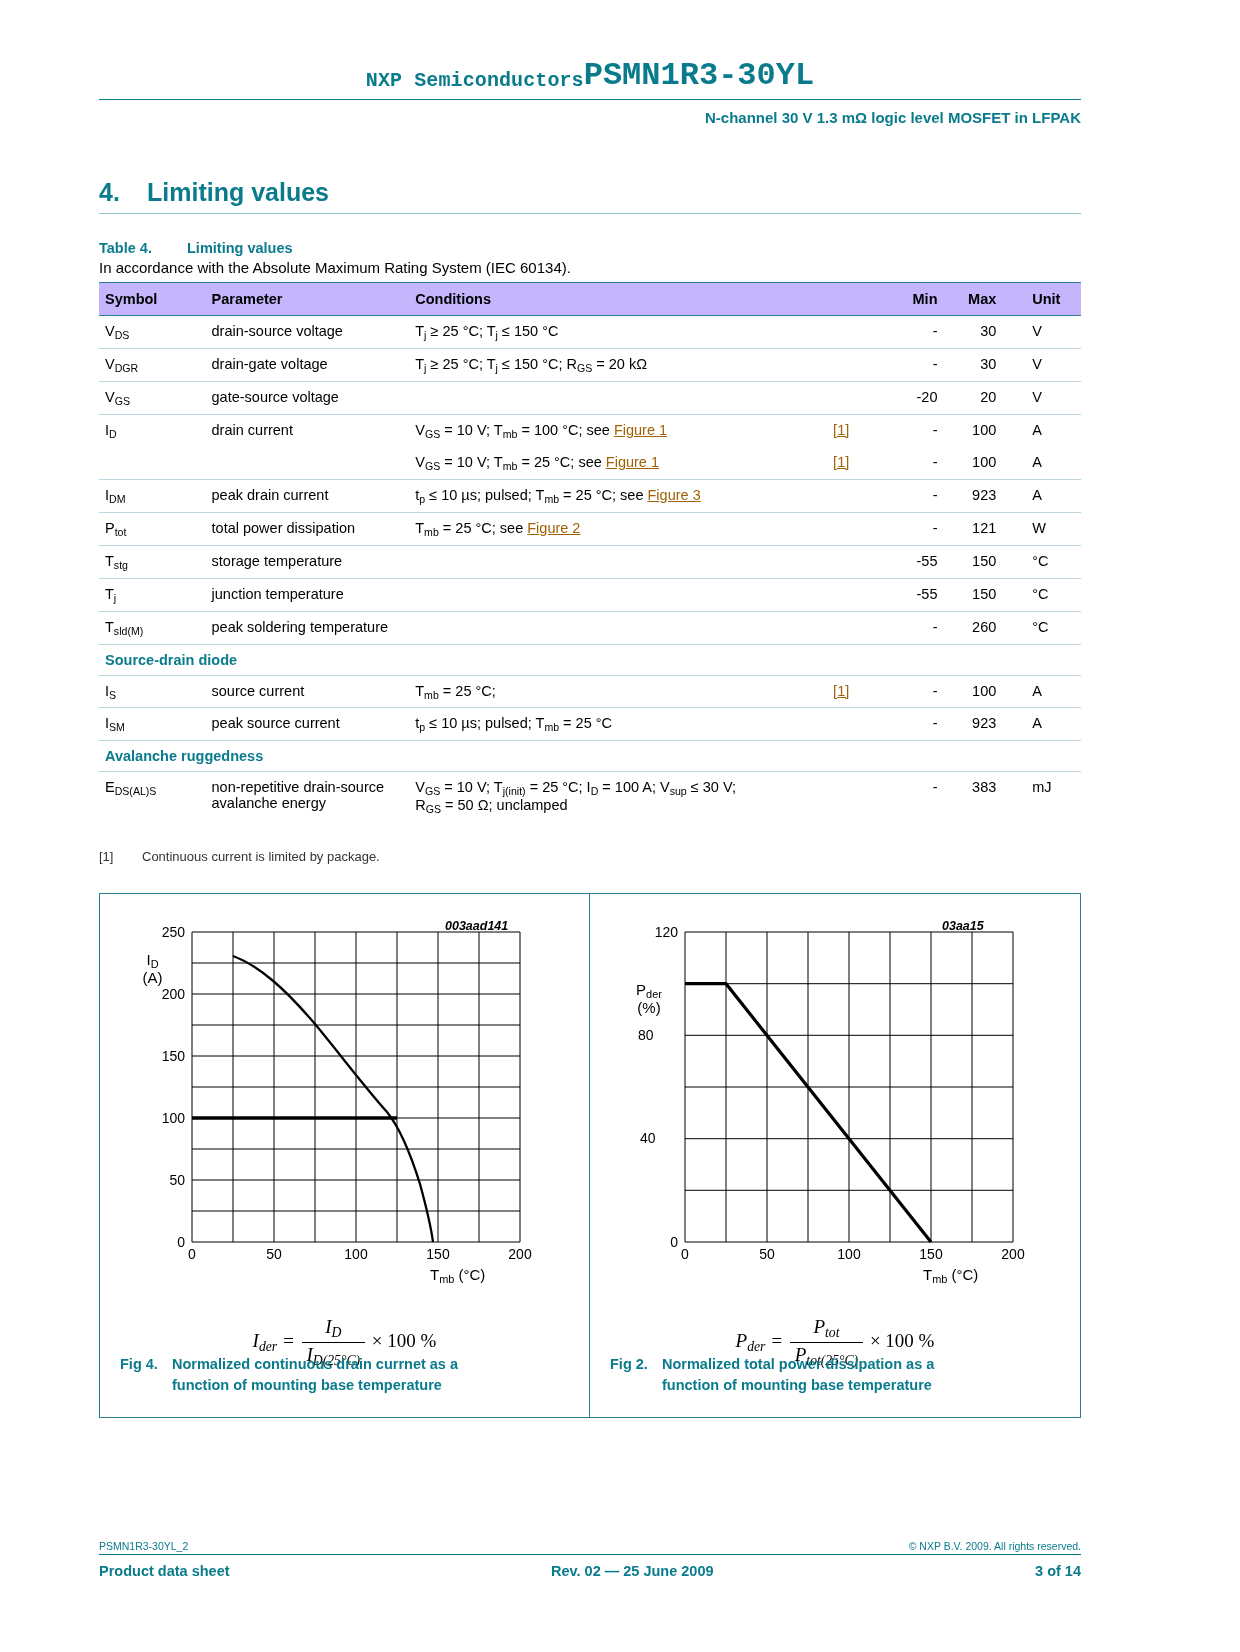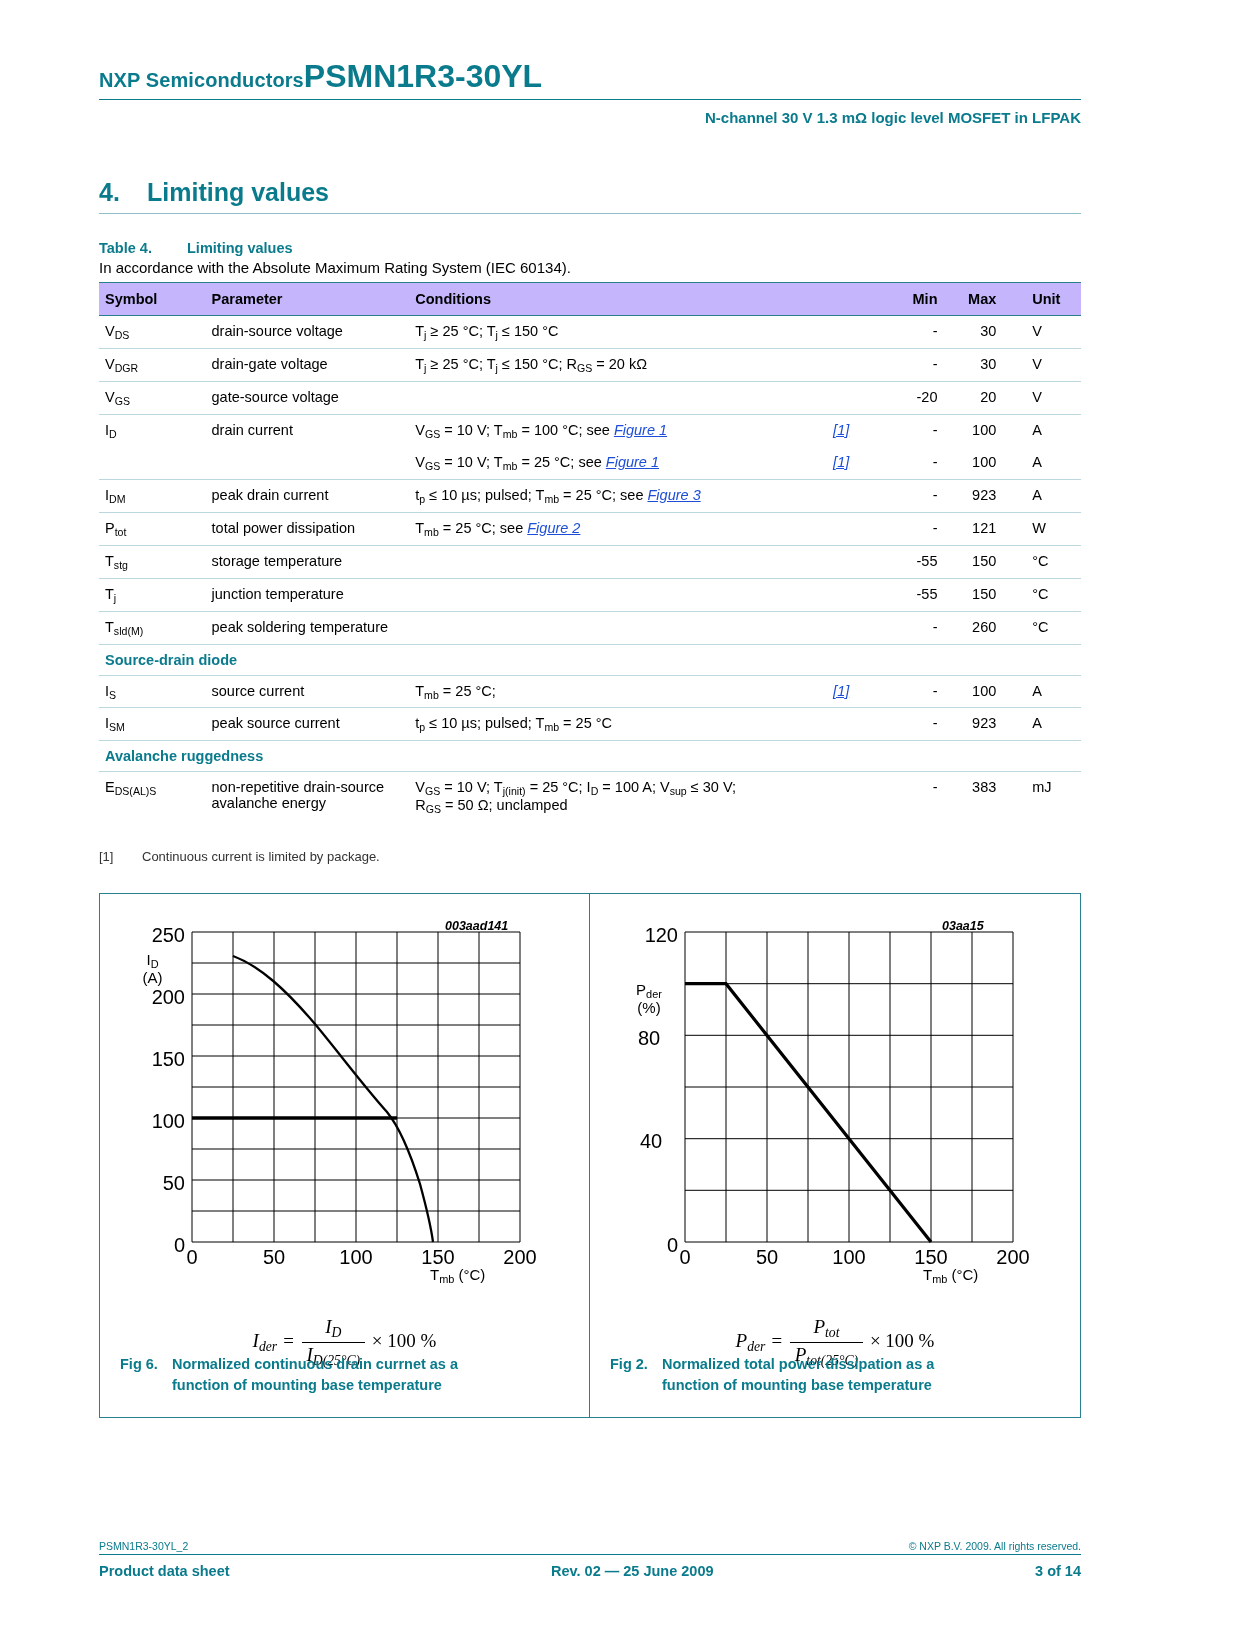--- a/index.html
+++ b/index.html
@@ -8,21 +8,21 @@
     width:1240px; height:1652px;
     background:#ffffff;
     font-family:"Liberation Sans", sans-serif;
     color:#000;
     position:relative;
   }
   .page { position:absolute; left:0; top:0; width:1240px; height:1652px; }
 
   
   .hdr { position:absolute; left:99px; top:60px; width:982px; }
-  .hdr-row1 { display:flex; justify-content:flex-start; align-items:flex-end; }
+  .hdr-row1 { display:flex; justify-content:center; align-items:flex-end;font-family:Liberation Mono, monospace; }
   .hdr-company { font-size:20px; font-weight:bold; color:#0a7b8c; letter-spacing:.1px; }
   .hdr-part { font-size:32px; font-weight:bold; color:#0a7b8c; line-height:1; }
   .hdr-rule { margin-top:7px; border-top:1.4px solid #0a7b8c; }
   .hdr-sub { margin-top:9px; text-align:right; font-size:15px; font-weight:bold; color:#0a7b8c; }
 
   
   .sec { position:absolute; left:99px; top:178px; width:982px; }
   .sec-title { font-size:25px; font-weight:bold; color:#0a7b8c; display:flex; }
   .sec-num { width:48px; }
   .sec-rule { margin-top:6px; border-top:1.2px solid #8fbfc9; }
@@ -43,33 +43,33 @@
   table.lim tbody tr.nb td { border-bottom:none; }
   .col-sym   { width:102px; }
   .col-par   { width:195px; }
   .col-cond  { width:400px; }
   .col-ref   { width:63px; }
   .col-min   { width:58px; text-align:right !important; padding-right:16px !important; }
   .col-max   { width:62px; text-align:right !important; padding-right:22px !important; }
   .col-unit  { width:60px; padding-left:14px !important; }
   th.col-min, th.col-max { text-align:right !important; }
   .grp td { color:#0a7b8c; font-weight:bold; font-size:14.5px; padding-top:9px; padding-bottom:7px; }
-  .lnk { color:#1d4ed8; text-decoration:underline;font-style:italic; }
+  .lnk { color:#a16207; text-decoration:underline; }
   sub { font-size:.73em; vertical-align:-0.28em; }
   .fn { position:absolute; left:99px; top:849px; font-size:13px; color:#333; display:flex; }
   .fn .m { width:43px; }
 
   
   .figbox { position:absolute; left:99px; top:893px; width:982px; height:525px;
             border:1.2px solid #2a7f8f; display:flex; }
   .figcell { width:491px; position:relative; }
   .figcell.left { border-right:1.2px solid #2a7f8f; }
   .plotid { position:absolute; font-size:12.5px; font-style:italic; font-weight:bold; color:#000; }
   .ylab { position:absolute; font-size:15px; text-align:center; line-height:1.12; }
-  .tick { position:absolute; font-size:20px; }
+  .tick { position:absolute; font-size:14px; }
   .axname { position:absolute; font-size:15px; }
   svg.plot { position:absolute; }
 
   .formula { position:absolute; width:100%; text-align:center; font-family:"Liberation Serif", serif;
              font-size:19px; font-style:italic; }
   .frac { display:inline-block; vertical-align:middle; text-align:center; margin:0 2px; }
   .frac .num { display:block; padding:0 5px 1px 5px; }
   .frac .den { display:block; border-top:1.3px solid #000; padding:1px 5px 0 5px; }
   .fr-sub { font-size:.72em; }
 
@@ -338,21 +338,21 @@
         <span>I</span><sub class="fr-sub">der</sub>
         <span> = </span>
         <span class="frac">
           <span class="num"><span>I</span><sub class="fr-sub">D</sub></span>
           <span class="den"><span>I</span><sub class="fr-sub">D(25°C)</sub></span>
         </span>
         <span style="font-style:normal;">× 100 %</span>
       </div>
 
       <div class="figcap">
-        <span class="fnum">Fig 6.</span>
+        <span class="fnum">Fig 4.</span>
         <span class="ftxt">
           <span>Normalized continuous drain currnet as a</span><br><span>function of mounting base temperature</span>
         </span>
       </div>
     </div>
 
     <div class="figcell">
       <div class="plotid" style="left:352px; top:25px;">03aa15</div>
 
       <div class="ylab" style="left:30px; top:88px; width:58px;">

